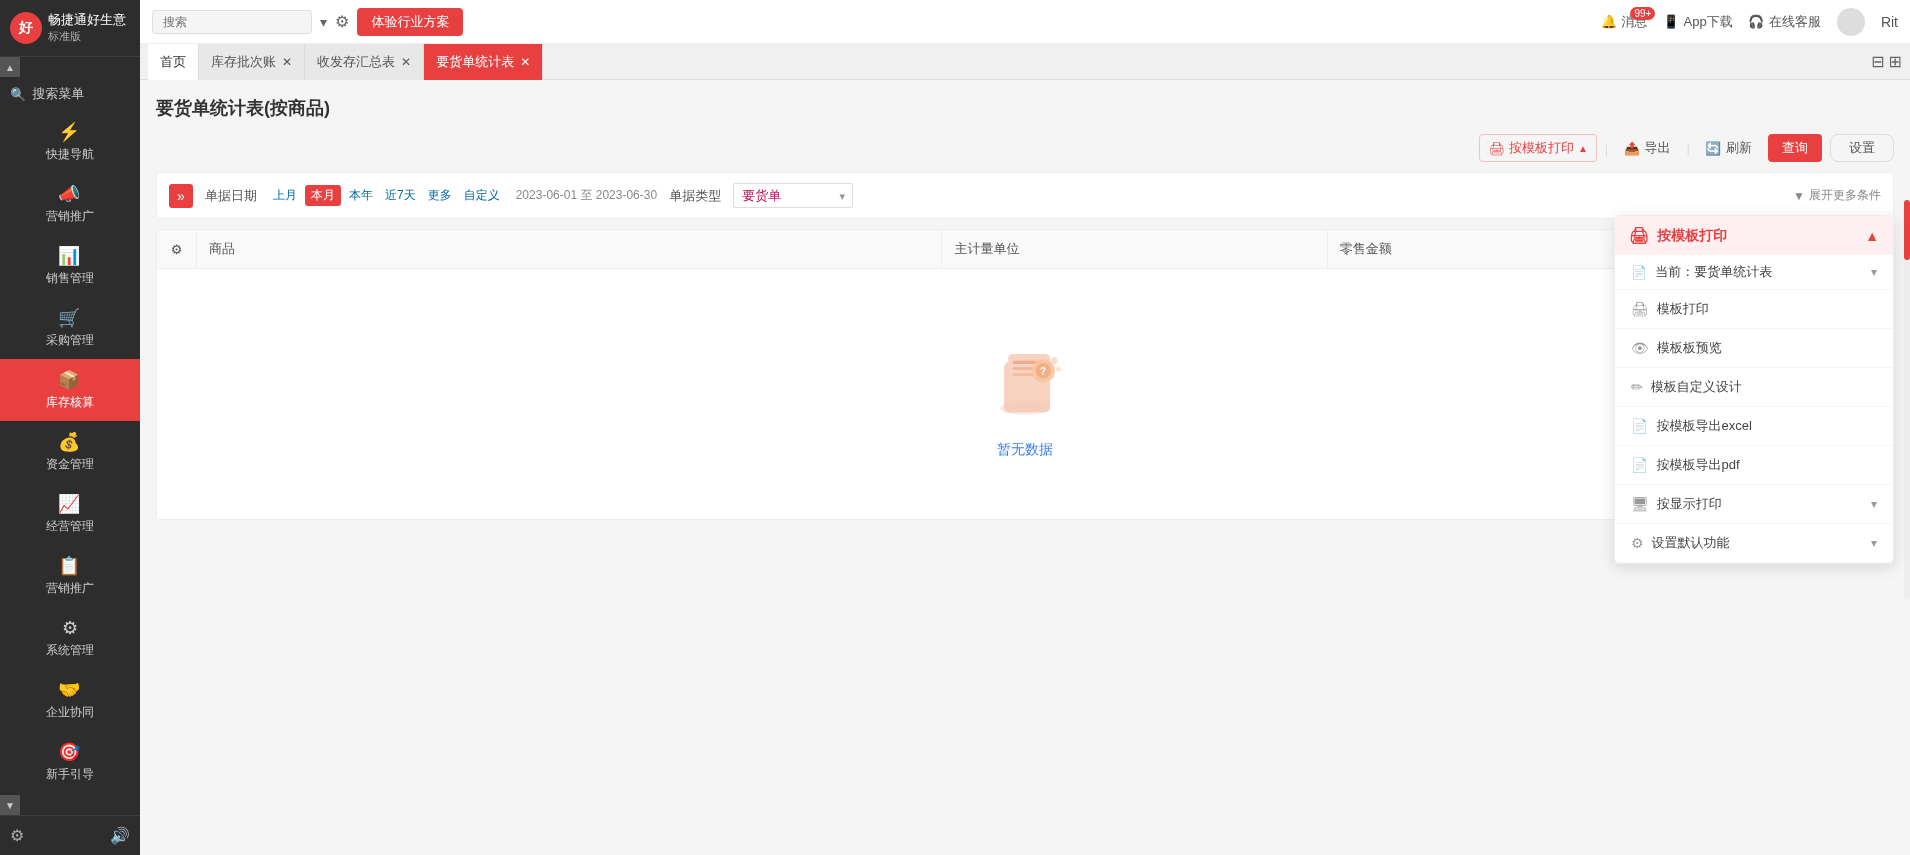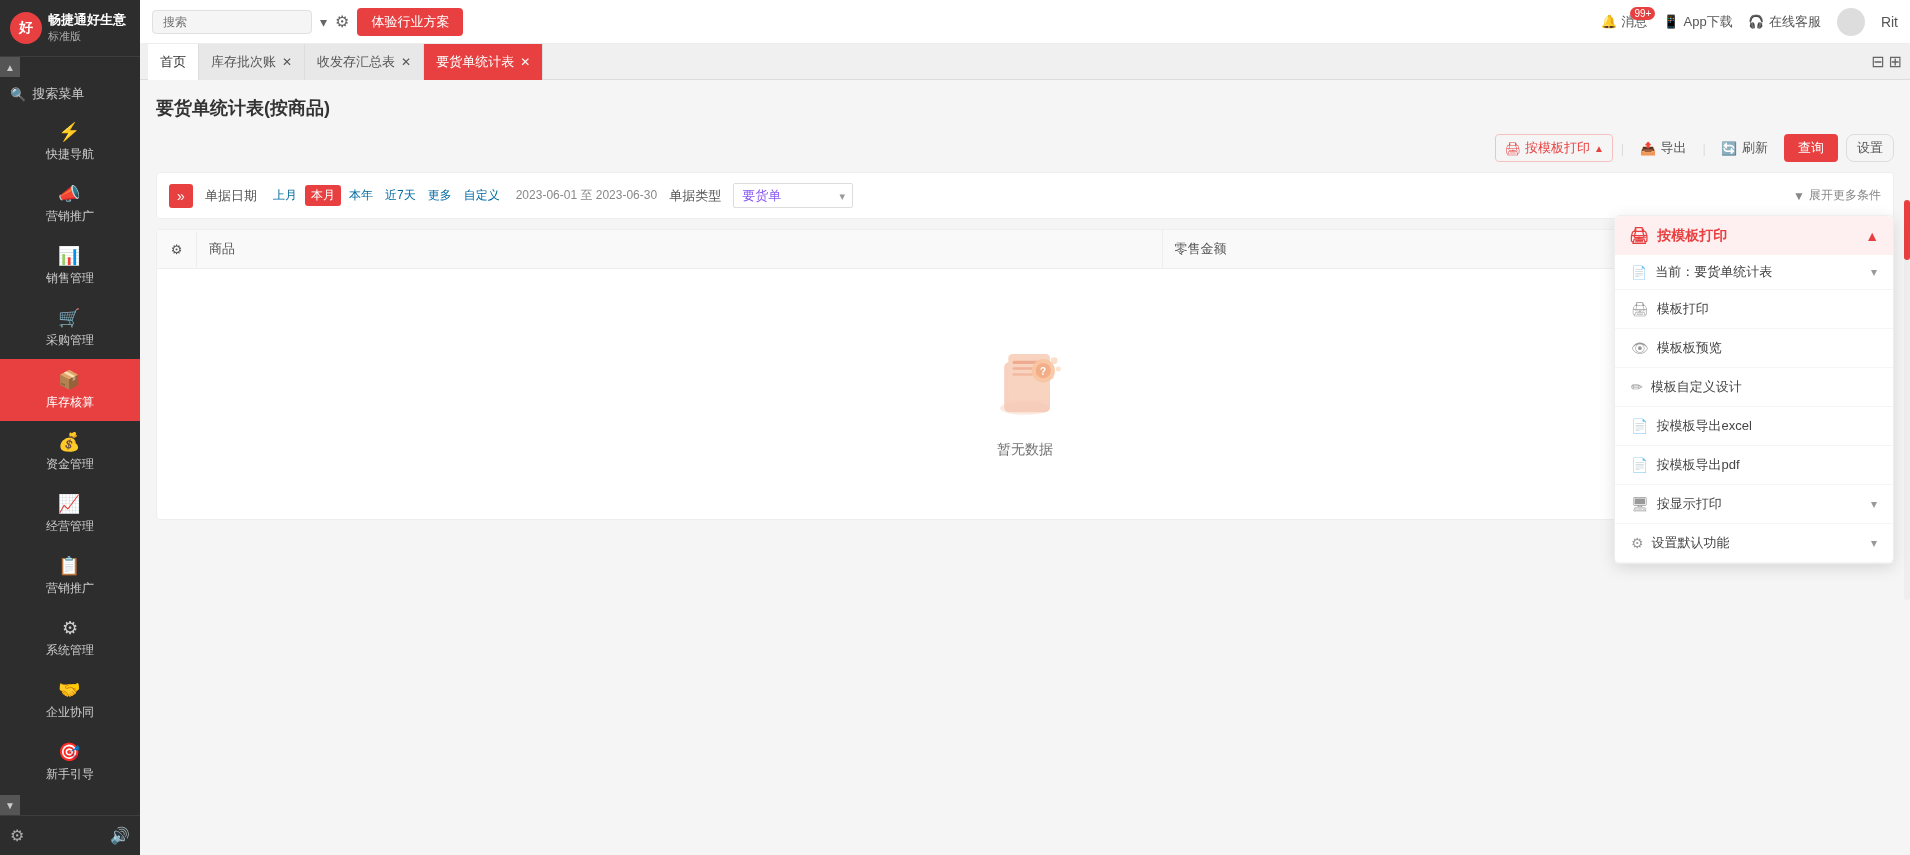--- a/index.html
+++ b/index.html
@@ -32,21 +32,21 @@
       font-size: 14px;
       font-weight: bold;
       flex-shrink: 0;
     }
     .sidebar-logo-text {
       margin-left: 6px;
       color: white;
       font-size: 12px;
       line-height: 1.3;
     }
-    .sidebar-logo-text .brand { font-size: 13px; font-weight: bold; }
+    .sidebar-logo-text .brand { font-size: 13px; font-weight: normal; }
     .sidebar-logo-text .edition { color: #aaa; font-size: 11px; }
     .sidebar-search {
       display: flex;
       align-items: center;
       padding: 8px 10px;
       color: #ccc;
       cursor: pointer;
       font-size: 13px;
       gap: 6px;
     }
@@ -265,21 +265,21 @@
       color: white;
       border-radius: 3px;
       padding: 2px 6px;
     }
     .date-range { color: #888; font-size: 12px; }
     .filter-type-select {
       border: 1px solid #ddd;
       border-radius: 2px;
       padding: 4px 24px 4px 8px;
       font-size: 13px;
-      color: #8b5cf6;
+      color: #be185d;
       background: white;
       cursor: pointer;
       min-width: 120px;
       appearance: none;
       position: relative;
     }
     .filter-select-wrap {
       position: relative;
       display: inline-block;
     }
@@ -337,21 +337,21 @@
       flex-direction: column;
       align-items: center;
       justify-content: center;
       padding: 60px 20px;
     }
     .empty-icon {
       width: 100px;
       height: 100px;
       margin-bottom: 12px;
     }
-    .empty-text { color: #737373; font-size: 14px; }
+    .empty-text { color: #3b82f6; font-size: 14px; }
 
     
     .action-bar {
       display: flex;
       align-items: center;
       justify-content: flex-end;
       gap: 8px;
       margin-bottom: 10px;
     }
     .action-btn {
@@ -367,21 +367,21 @@
     }
     .action-btn.primary {
       background: #e84040;
       color: white;
       border-radius: 4px;
       padding: 5px 14px;
     }
     .action-btn.outlined {
       border: 1px solid #ddd;
       border-radius: 8px;
-      padding: 4px 10px;
+      padding: 4px 18px;
     }
 
     
     .print-dropdown {
       position: absolute;
       top: 135px;
       right: 16px;
       width: 280px;
       background: white;
       border: 1px solid #eee;
@@ -625,20 +625,21 @@
           <span>▼</span>
           <span>展开更多条件</span>
         </button>
       </div>
     </div>
 
     <div class="table-container">
       <div class="table-header-row">
         <div class="th" style="flex:0 0 40px; text-align:center;">⚙</div>
         <div class="th product">商品</div>
+        <div class="th unit">主计量单位</div>
         <div class="th amount">零售金额</div>
       </div>
 
       <div class="empty-state">
         <svg class="empty-icon" viewBox="0 0 120 120" xmlns="http://www.w3.org/2000/svg">
 
           <ellipse cx="60" cy="95" rx="30" ry="8" fill="#f5d5c5" opacity="0.5"></ellipse>
           <rect x="35" y="40" width="55" height="60" rx="6" fill="#f5c4b0" opacity="0.8"></rect>
           <rect x="40" y="30" width="50" height="55" rx="5" fill="#f8d4c0"></rect>
           <rect x="45" y="38" width="35" height="4" rx="2" fill="#e89070" opacity="0.6"></rect>

